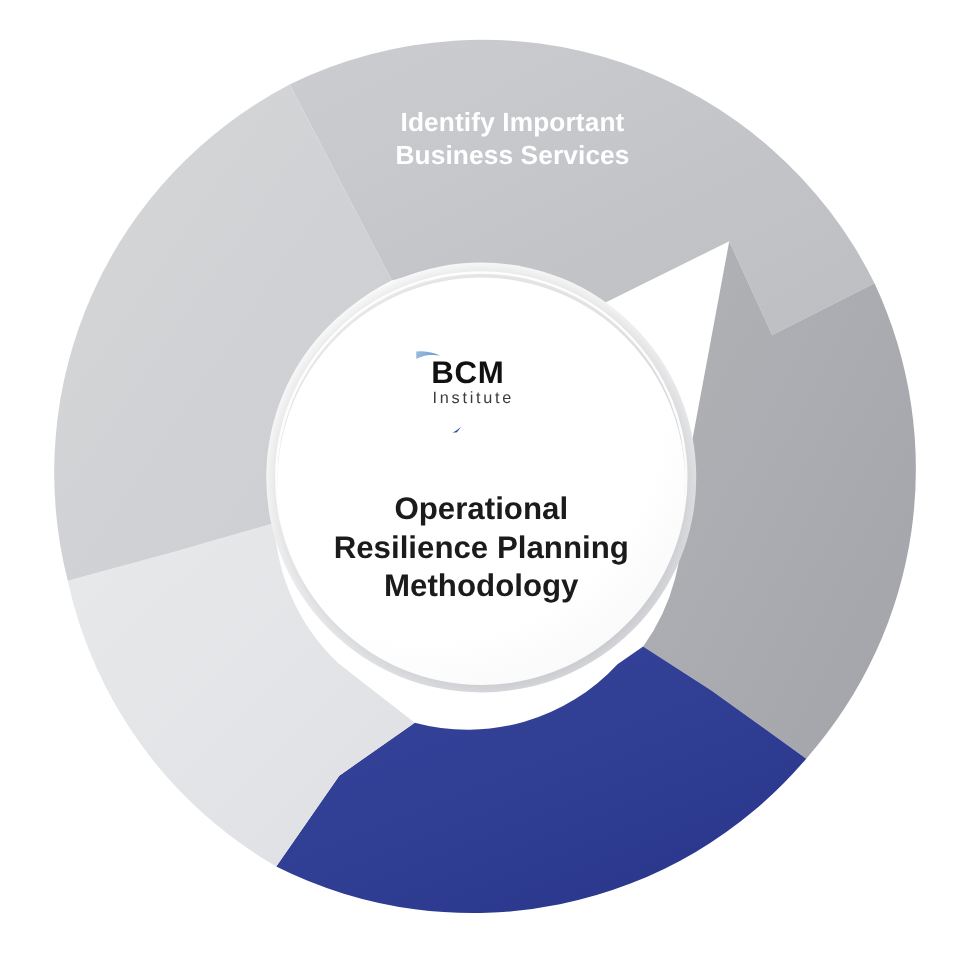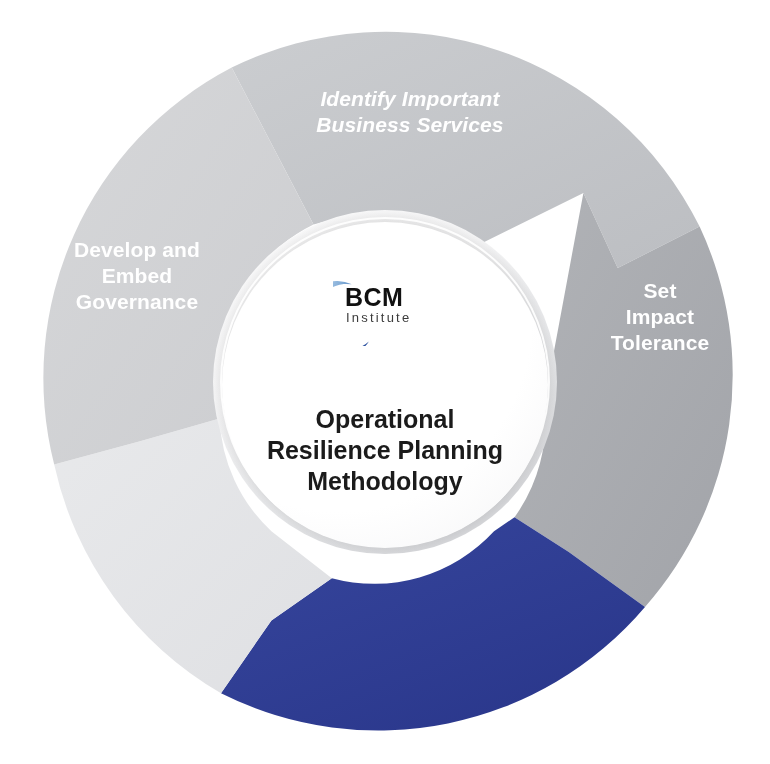--- a/index.html
+++ b/index.html
@@ -29,21 +29,21 @@
     position: absolute;
     text-align: center;
     color: #ffffff;
     font-weight: bold;
     font-size: 21px;
     line-height: 26px;
     letter-spacing: 0.1px;
     pointer-events: none;
     white-space: pre-line;
   }
-  #label-identify { left: 275px; top: 86px;  width: 270px; font-style: italic; }
+  #label-identify { left: 275px; top: 86px;  width: 270px; }
   #label-set      { left: 570px; top: 278px; width: 180px; }
   #label-map      { left: 455px; top: 574px; width: 220px; }
   #label-conduct  { left: 115px; top: 543px; width: 190px; }
   #label-develop  { left: 22px;  top: 237px; width: 230px; }
 
   #hub {
     position: absolute;
     left: 222px;
     top: 222px;
     width: 326px;
@@ -67,21 +67,20 @@
     position: relative;
   }
   #center-title {
     color: #1b1b1b;
     font-weight: bold;
     font-size: 25px;
     line-height: 31px;
     text-align: center;
     white-space: pre-line;
     padding: 0 12px;
-    margin-top: 12px;
   }
 </style>
 </head>
 <body>
 
 <div id="stage">
 
   <svg id="wheel" viewBox="0 0 770 764">
     <defs>
       <radialGradient id="hubShadowGrad" cx="50%" cy="50%" r="50%">
@@ -204,23 +203,17 @@
       </svg>
     </div>
     <div id="center-title">Operational
 Resilience Planning
 Methodology</div>
   </div>
 
   <div class="seg-label" id="label-identify">Identify Important
 Business Services</div>
 
-  <div class="seg-label" id="label-set">Set
-Impact
-Tolerance</div>
-
-
-
-  <div class="seg-label" id="label-develop">Develop and
-Embed
-Governance</div>
+
+
+
 
 </div>
 
 </body></html>

